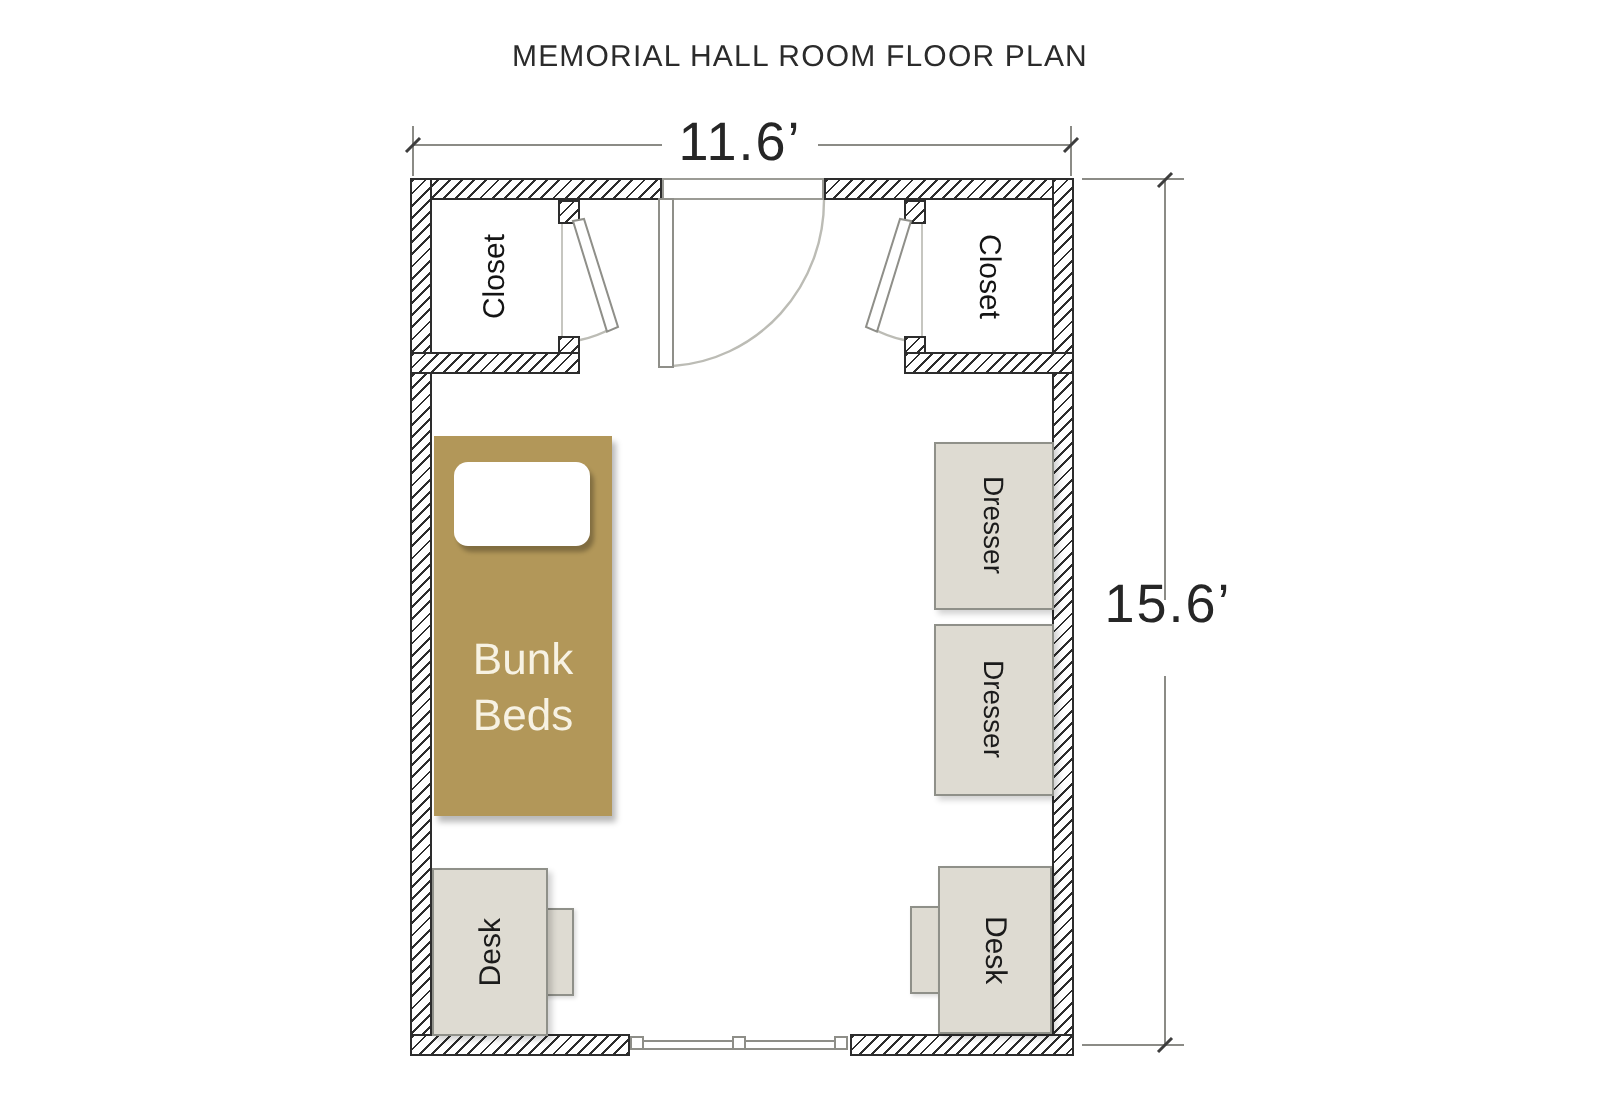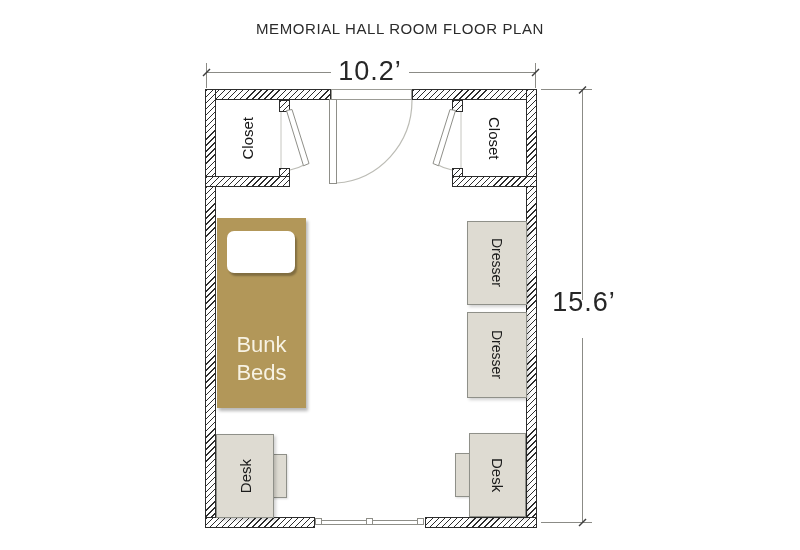--- a/index.html
+++ b/index.html
@@ -41,42 +41,42 @@
   .bed{
     position:absolute;left:217px;top:218px;width:89px;height:190px;
     background:var(--bed_fill,#b29759);
     box-shadow:2px 3px 3px rgba(0,0,0,.28);
   }
   .pillow{
     position:absolute;left:10px;top:13px;width:68px;height:42px;background:#fff;
     border-radius:7px;box-shadow:2px 3px 2px rgba(0,0,0,.28);
   }
   .bed-label{
-    position:absolute;left:0;top:113px;width:100%;text-align:center;
+    position:absolute;left:0;top:98px;width:100%;text-align:center;
     color:var(--bed_text,#f7f2e3);font-size:22px;line-height:28px;font-weight:500;
   }
   .door-header{
     position:absolute;left:331px;top:89px;width:81px;height:11px;
     box-sizing:border-box;background:#fff;border:1px solid #9b9b95;
   }
   .window{position:absolute;left:315px;top:517px;width:110px;height:11px;background:#fff;}
   .window .wline{position:absolute;left:1px;width:108px;height:1px;background:#8e8e88;}
   .window .wpost{
     position:absolute;top:1px;width:7px;height:7px;box-sizing:border-box;
     background:#fff;border:1px solid #8e8e88;
   }
 </style>
 </head>
 <body>
 
 <div class="canvas">
 
   <div class="title">MEMORIAL HALL ROOM FLOOR PLAN</div>
 
-  <div class="dim-label" style="left:331px;top:55px;width:78px;">10.2’</div>
+  <div class="dim-label" style="left:331px;top:55px;width:78px;">11.6’</div>
   <div class="dim-label" style="left:548px;top:286px;width:72px;">15.6’</div>
 
   <div class="wall" style="left:205px;top:89px;width:126px;height:11px;"></div>
   <div class="wall" style="left:412px;top:89px;width:125px;height:11px;"></div>
   <div class="wall" style="left:205px;top:89px;width:11px;height:439px;"></div>
   <div class="wall" style="left:526px;top:89px;width:11px;height:439px;"></div>
   <div class="wall" style="left:205px;top:517px;width:110px;height:11px;"></div>
   <div class="wall" style="left:425px;top:517px;width:112px;height:11px;"></div>
 
   <div class="wall" style="left:205px;top:176px;width:85px;height:11px;"></div>

